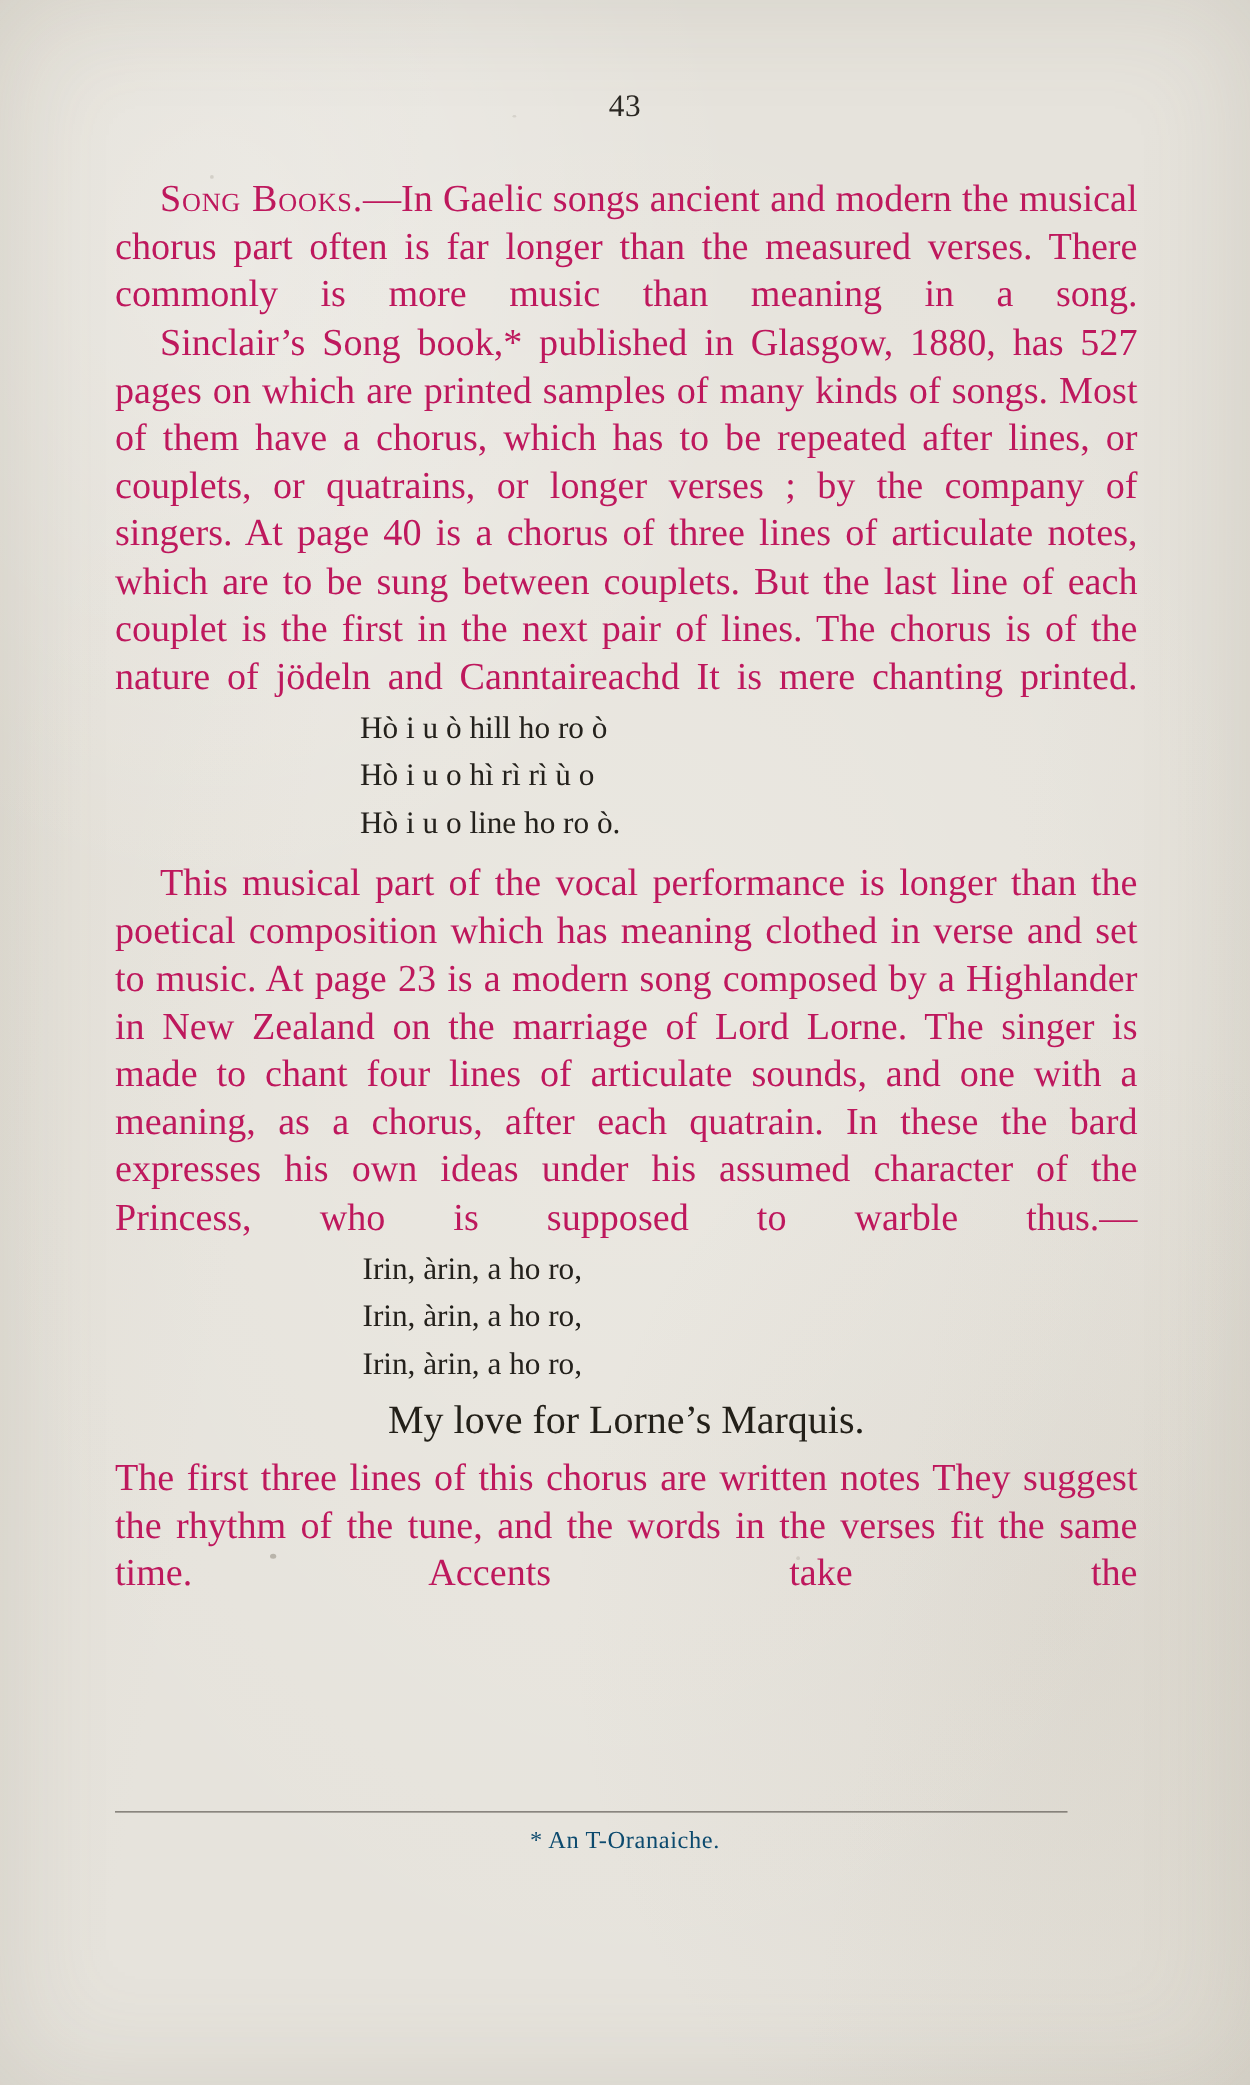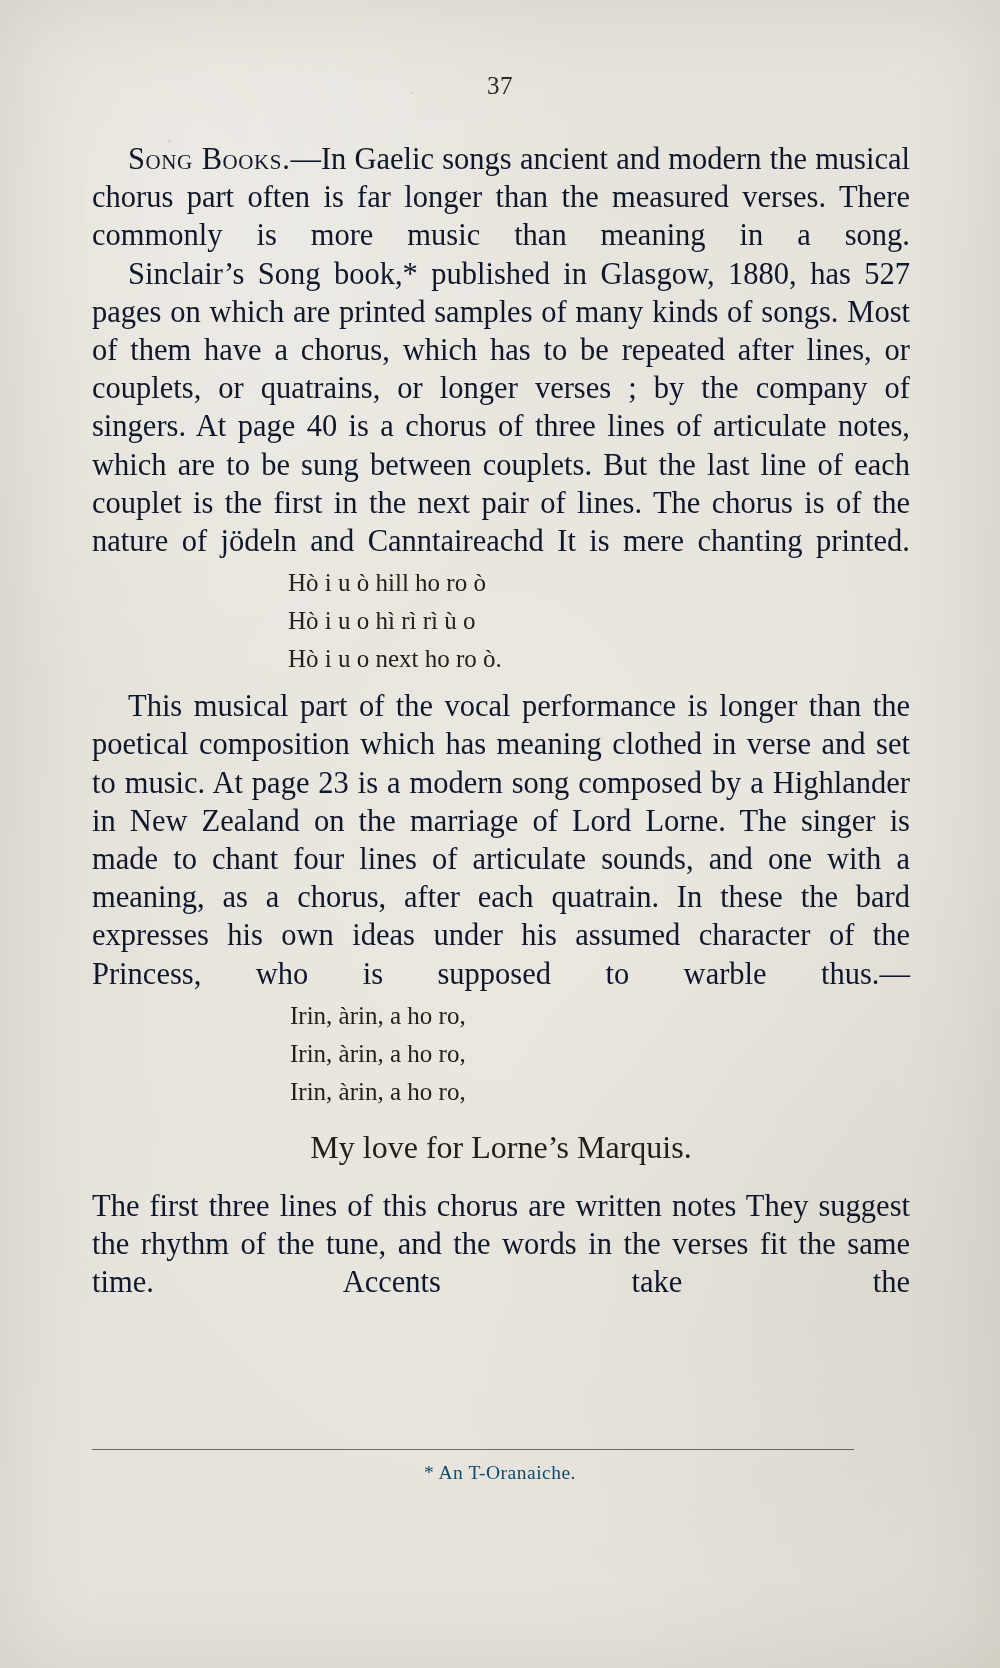--- a/index.html
+++ b/index.html
@@ -63,21 +63,21 @@
     width: 818px;
   }
 
   p.body {
     margin: 0;
     font-size: 30.5px;
     line-height: 38.2px;
     text-align: justify;
     text-align-last: justify;
     hyphens: none;
-    color: #0f172a;
+    color: #be185d;
     -webkit-font-smoothing: none;
   }
   p.body.indent {
     text-indent: 36px;
   }
   p.body.last-left {
     text-align: justify;
     text-align-last: justify;
   }
 
@@ -97,21 +97,21 @@
   .verse-line {
     display: block;
     white-space: pre;
   }
 
   .verse-indent-2 {
     padding-left: 198px;
   }
 
   .centered-line {
-    margin: 16px;
+    margin: 4px;
     font-size: 32px;
     line-height: 40px;
     text-align: center;
     color: #232019;
   }
 
   .gap-sm { height: 4px; }
   .gap-md { height: 9px; }
 
   .footnote-rule {
@@ -144,34 +144,34 @@
   }
 </style>
 </head>
 <body>
 
 <div class="paper-grain"></div>
 <div class="edge-shade"></div>
 
 <div class="page">
 
-  <div class="folio">37</div>
+  <div class="folio">43</div>
 
   <div class="text-block">
 
     <p class="body indent"><span class="smallcaps">Song Books.</span><span>—In Gaelic songs ancient and modern the musical chorus part often is far longer than the measured verses.   There commonly is more music than meaning in a song.</span></p>
 
     <p class="body indent">Sinclair’s Song book,* published in Glasgow, 1880, has 527 pages on which are printed samples of many kinds of songs.   Most of them have a chorus, which has to be repeated after lines, or couplets, or quatrains, or longer verses ; by the company of singers.   At page 40 is a chorus of three lines of articulate notes, which are to be sung between couplets.   But the last line of each couplet is the first in the next pair of lines.   The chorus is of the nature of jödeln and Canntaireachd It is mere chanting printed.</p>
 
     <div class="gap-sm"></div>
 
     <div class="verse">
       <span class="verse-line">Hò i u ò hill ho ro ò</span>
       <span class="verse-line">Hò i u o hì rì rì ù o</span>
-      <span class="verse-line">Hò i u o next ho ro ò.</span>
+      <span class="verse-line">Hò i u o line ho ro ò.</span>
     </div>
 
     <div class="gap-md"></div>
 
     <p class="body indent">This musical part of the vocal performance is longer than the poetical composition which has meaning clothed in verse and set to music.   At page 23 is a modern song composed by a Highlander in New Zealand on the marriage of Lord Lorne.   The singer is made to chant four lines of articulate sounds, and one with a meaning, as a chorus, after each quatrain. In these the bard expresses his own ideas under his assumed character of the Princess, who is supposed to warble thus.—</p>
 
     <div class="gap-sm"></div>
 
     <div class="verse verse-indent-2">
       <span class="verse-line">Irin, àrin, a ho ro,</span>

